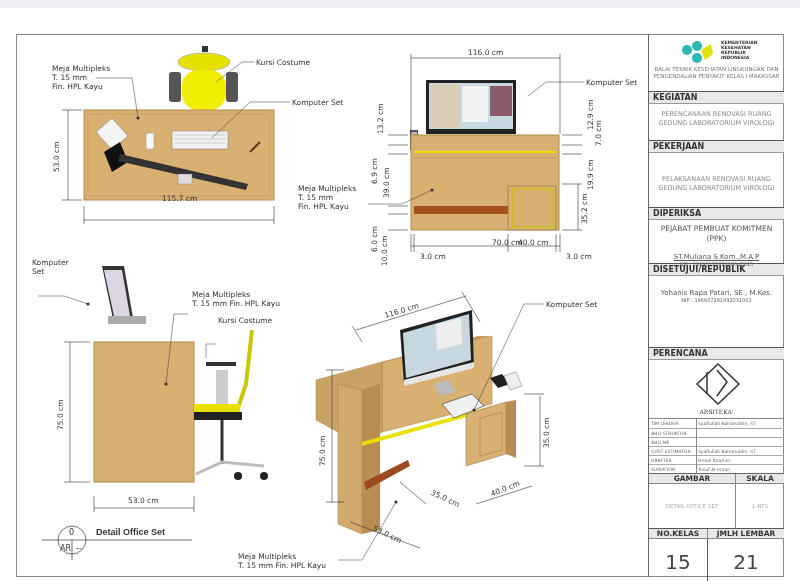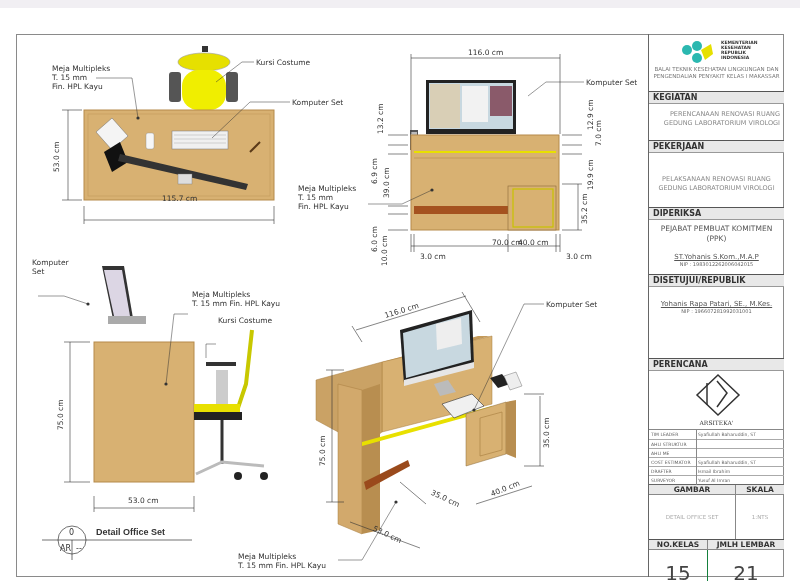--- a/index.html
+++ b/index.html
@@ -263,32 +263,32 @@
       </svg>
       <div style="position:absolute;left:72px;top:6px;font-size:4.5px;line-height:5px;font-weight:bold;color:#333;">
         <div>KEMENTERIAN</div>
         <div>KESEHATAN</div>
         <div>REPUBLIK</div>
         <div>INDONESIA</div>
       </div>
       <div style="position:absolute;left:4px;right:4px;top:32px;text-align:center;font-size:5.5px;line-height:7px;color:#777;">BALAI TEKNIK KESEHATAN LINGKUNGAN DAN PENGENDALIAN PENYAKIT KELAS I MAKASSAR</div>
     </div>
     <div class="hdr">KEGIATAN</div>
-    <div class="sec" style="height:24px;text-align:right;">PERENCANAAN RENOVASI RUANG GEDUNG LABORATORIUM VIROLOGI</div>
+    <div class="sec" style="height:24px;">PERENCANAAN RENOVASI RUANG GEDUNG LABORATORIUM VIROLOGI</div>
     <div class="hdr">PEKERJAAN</div>
     <div class="sec" style="height:26px;padding-top:22px;">PELAKSANAAN RENOVASI RUANG GEDUNG LABORATORIUM VIROLOGI</div>
     <div class="hdr">DIPERIKSA</div>
-    <div style="height:54px;text-align:center;">
+    <div style="height:43px;text-align:center;">
       <div style="font-size:7.5px;color:#555;padding:4px 8px 0;line-height:10px;">PEJABAT PEMBUAT KOMITMEN (PPK)</div>
-      <div style="font-size:7px;color:#555;text-decoration:underline;margin-top:9px;">ST.Yohanis S.Kom.,M.A.P</div>
+      <div style="font-size:7px;color:#555;text-decoration:underline;margin-top:9px;">ST.Muliana S.Kom.,M.A.P</div>
       <div style="font-size:5px;color:#666;">NIP : 198301226200604201​5</div>
     </div>
     <div class="hdr">DISETUJUI/REPUBLIK</div>
     <div style="height:58px;text-align:center;">
-      <div style="font-size:7px;color:#555;text-decoration:underline;margin-top:13px;">Yohanis Rapa Patari, SE., M.Kes.</div>
+      <div style="font-size:7px;color:#555;margin-top:13px;">Yohanis Rapa Patari, SE., M.Kes.</div>
       <div style="font-size:5px;color:#666;">NIP : 196607281992031001</div>
     </div>
     <div class="hdr">PERENCANA</div>
     <div style="height:58px;position:relative;">
       <svg width="50" height="44" style="left:44px;top:2px;">
         <polygon points="25,2 46,22 25,42 4,22" fill="none" stroke="#333" stroke-width="1.5"></polygon>
         <polyline points="14,10 14,32" stroke="#333" stroke-width="1.5" fill="none"></polyline>
         <polyline points="24,8 34,20 24,34" stroke="#333" stroke-width="1.5" fill="none"></polyline>
       </svg>
       <div style="position:absolute;left:0;right:0;top:48px;text-align:center;font-size:6px;font-family:'DejaVu Serif',serif;color:#333;">ARSITEKA'</div>

